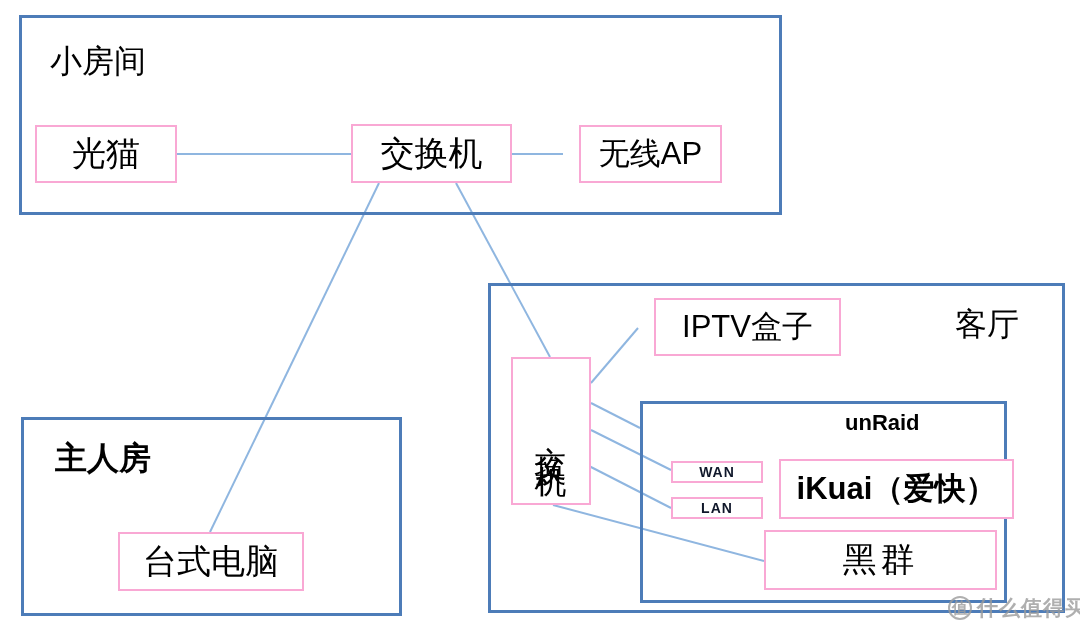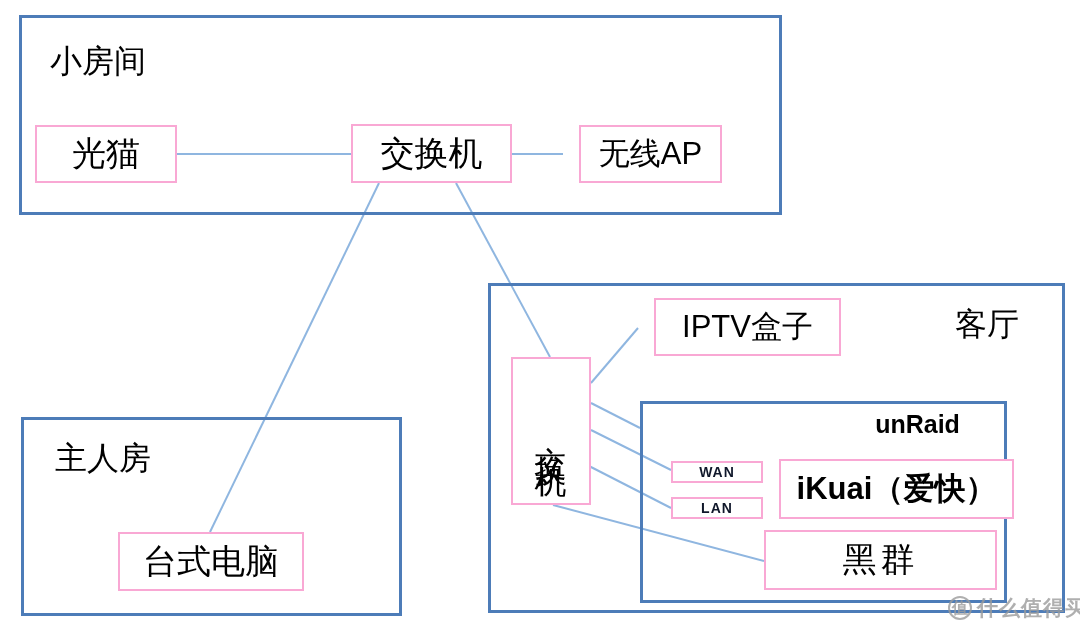--- a/index.html
+++ b/index.html
@@ -63,23 +63,23 @@
     position: absolute;
     border: 3px solid #4d7cb8;
     background: transparent;
     z-index: 2;
   }
   .unraid-label {
     position: absolute;
     z-index: 4;
     font-family: "Liberation Sans", "DejaVu Sans", sans-serif;
     font-weight: bold;
-    font-size: 25px;
+    font-size: 22px;
     color: #000000;
-    text-align: center;
+    text-align: left;
   }
   .port {
     font-size: 14px;
     letter-spacing: 1px;
     color: #0f172a;
   }
   .watermark {
     position: absolute;
     z-index: 5;
     display: flex;
@@ -118,21 +118,21 @@
     <line x1="591" y1="403" x2="640" y2="428"></line>
     <line x1="591" y1="430" x2="671" y2="470"></line>
     <line x1="589" y1="466" x2="671" y2="508"></line>
     <line x1="553" y1="505" x2="764" y2="561"></line>
   </svg>
 
   <div class="room" style="left:19px; top:15px; width:763px; height:200px;"></div>
   <span class="room-label" style="left:50px; top:40px;">小房间</span>
 
   <div class="room" style="left:21px; top:417px; width:381px; height:199px;"></div>
-  <span class="room-label" style="left:55px; top:437px;">主人房</span>
+  <span class="room-label" style="left:55px; top:437px;font-weight:bold;">主人房</span>
 
   <div class="room" style="left:488px; top:283px; width:577px; height:330px;"></div>
   <span class="room-label" style="left:955px; top:303px;text-align:center;">客厅</span>
 
   <div class="unraid-frame" style="left:640px; top:401px; width:367px; height:202px;"></div>
   <span class="unraid-label" style="left:845px; top:410px; width:145px;">unRaid</span>
 
   <div class="node cjk" style="left:35px; top:125px; width:142px; height:58px;">光猫</div>
 
   <div class="node cjk" style="left:351px; top:124px; width:161px; height:59px;">交换机</div>

